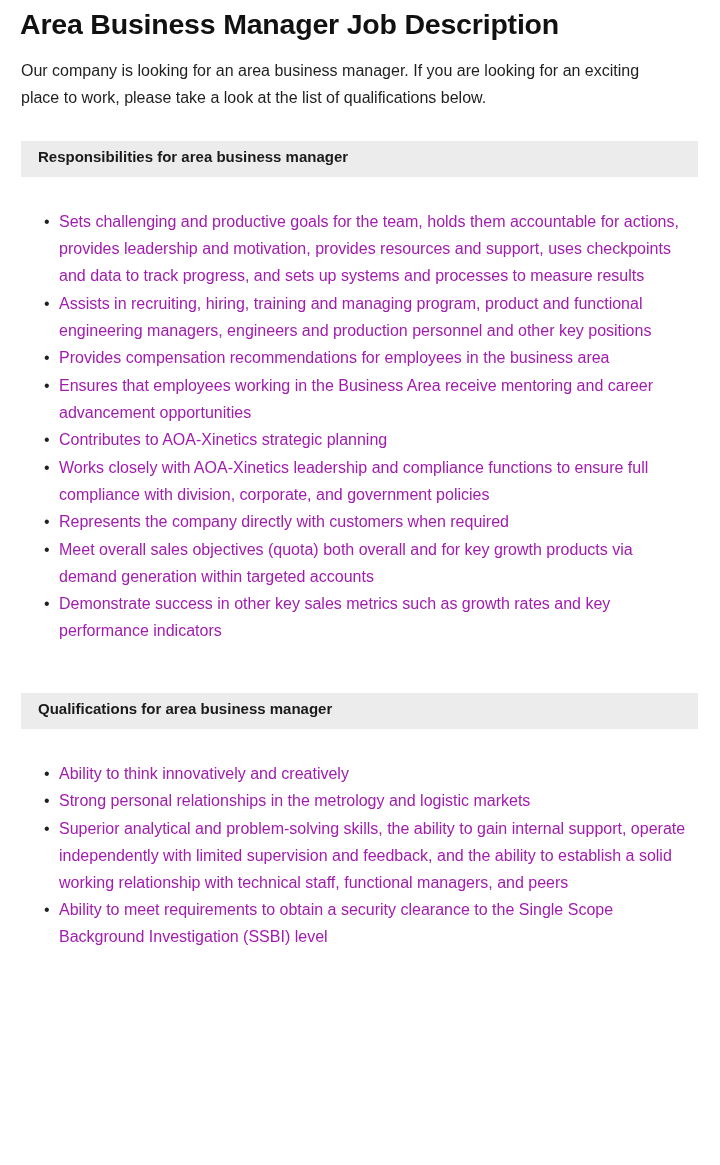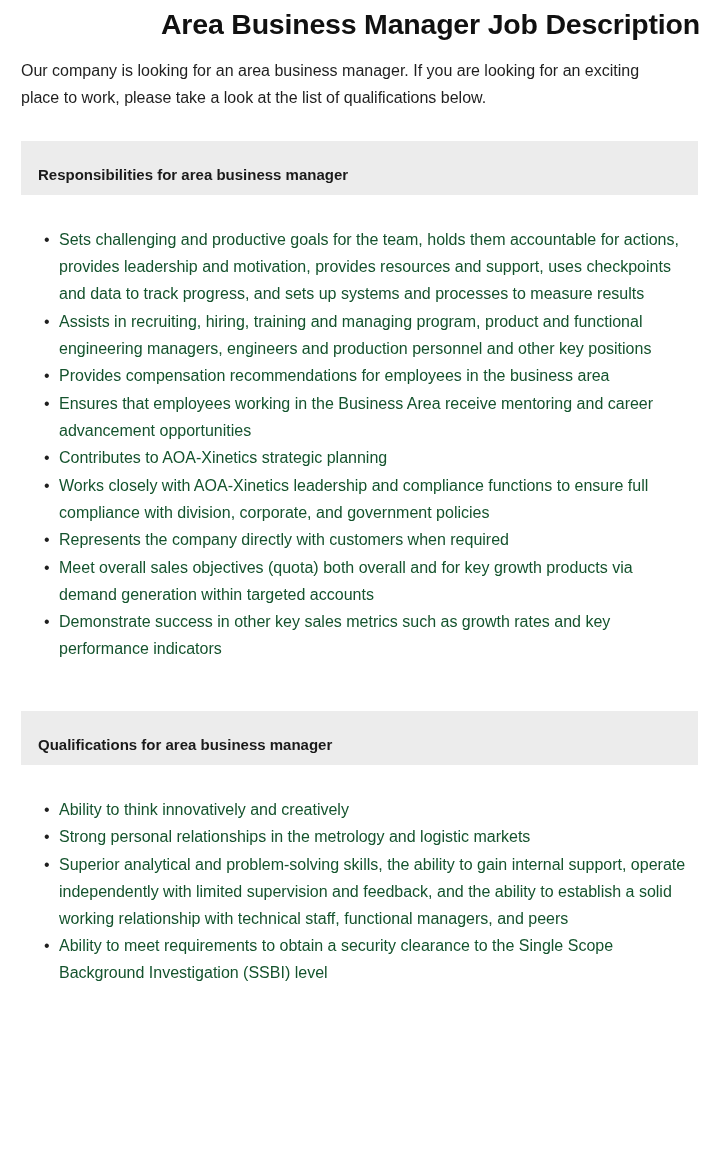--- a/index.html
+++ b/index.html
@@ -17,21 +17,21 @@
   }
   .page {
     width: 720px;
     box-sizing: border-box;
     padding: 0;
     position: relative;
   }
   .doc-title {
     font-size: 28.5px;
     font-weight: 700;
-    text-align: right;
+    text-align: left;
     color: #111111;
     letter-spacing: -0.2px;
     margin: 0;
     padding: 6px 20px 0 20px;
     line-height: 36px;
   }
   .intro {
     font-size: 16px;
     line-height: 26.5px;
     color: #1f1f1f;
@@ -40,21 +40,21 @@
     max-width: 672px;
     box-sizing: border-box;
   }
   .section {
     margin: 0;
     padding: 0;
   }
   .section-header {
     background: #ececec;
     margin: 0 22px 0 21px;
-    padding: 24px 0 11px 17px;
+    padding: 6px 0 11px 17px;
     box-sizing: border-box;
   }
   .section-header-title {
     font-size: 15px;
     font-weight: 700;
     color: #1a1a1a;
     line-height: 19px;
     margin: 0;
     display: block;
   }
@@ -67,21 +67,21 @@
   .bullet-list {
     list-style: none;
     margin: 0;
     padding: 0 30px 0 44px;
     box-sizing: border-box;
   }
   .bullet-item {
     position: relative;
     font-size: 16px;
     line-height: 27px;
-    color: #14532d;
+    color: #a21caf;
     padding-left: 15px;
     margin: 0 0 0.5px 0;
   }
   .bullet-item::before {
     content: "\2022";
     position: absolute;
     left: 0;
     top: 0;
     font-size: 16px;
     line-height: 27px;

